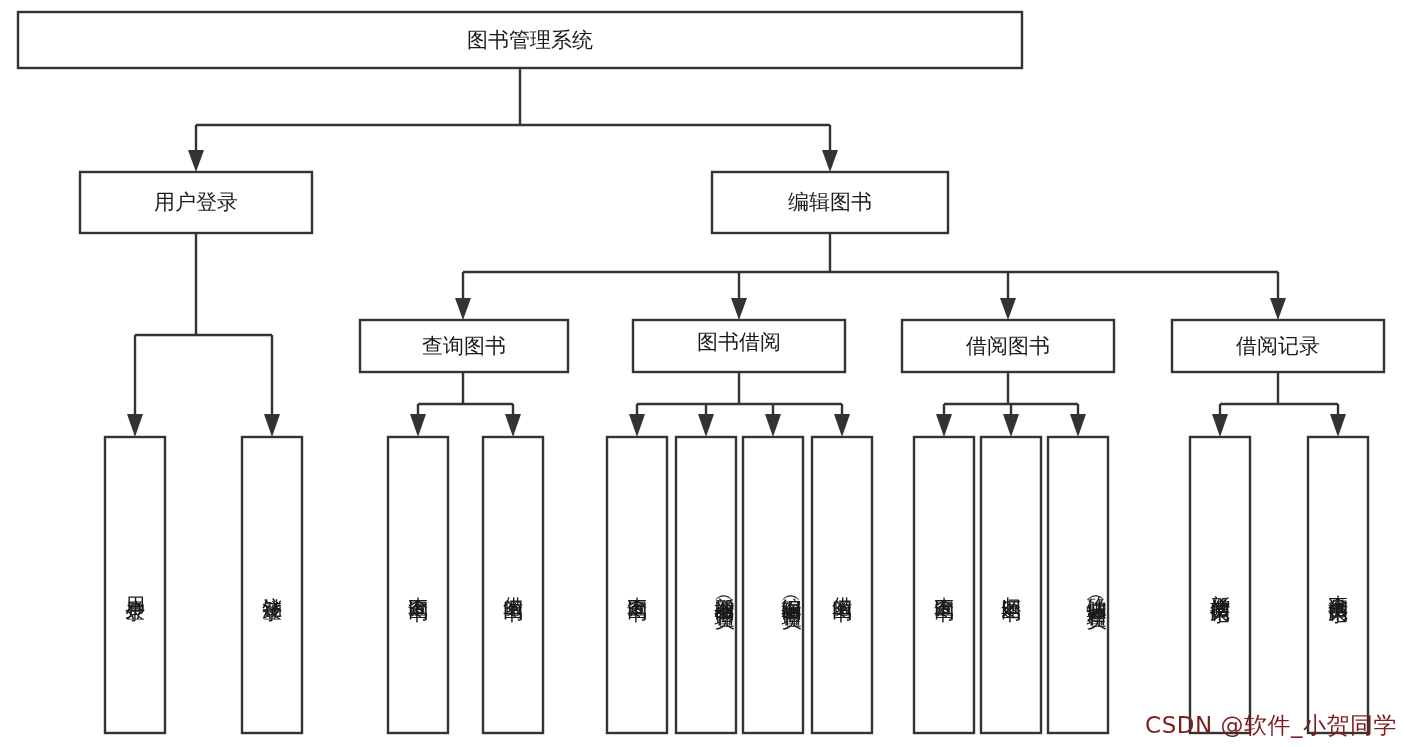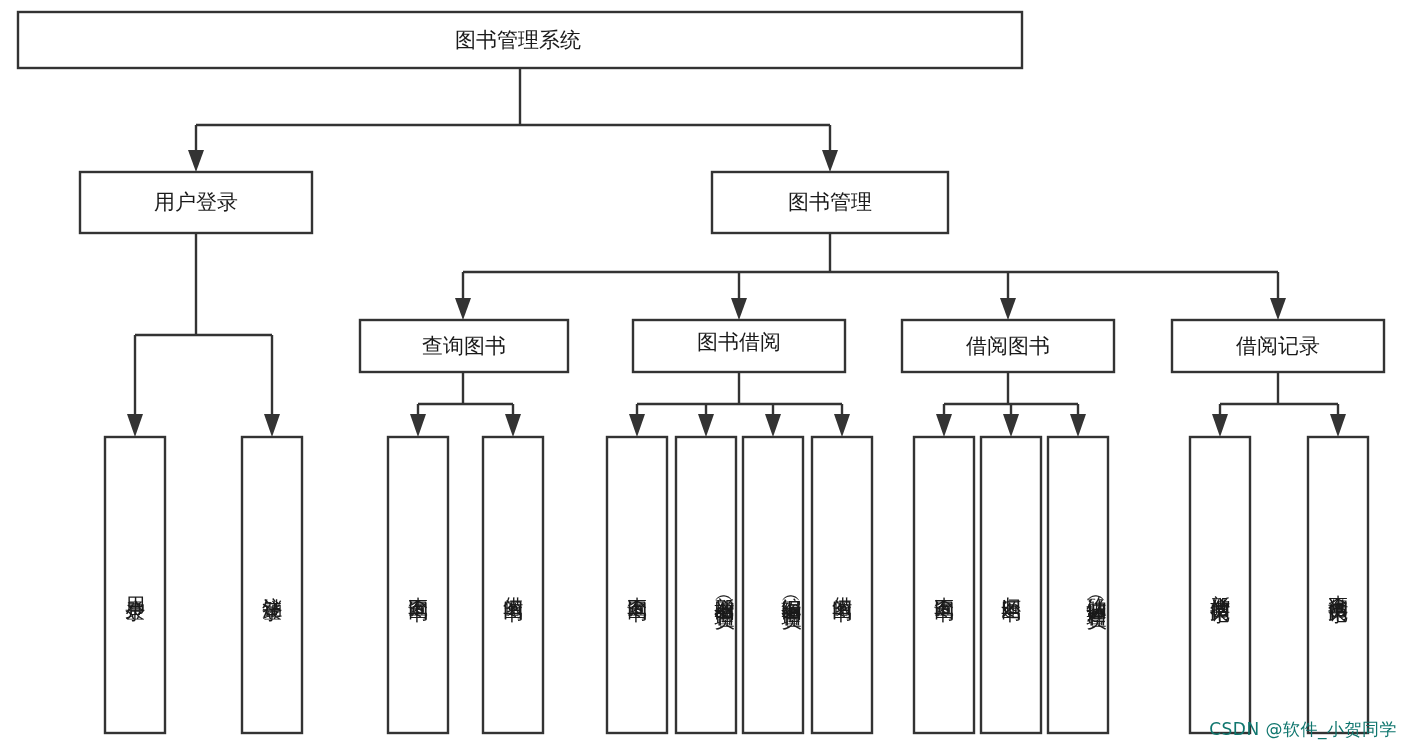--- a/index.html
+++ b/index.html
@@ -58,22 +58,22 @@
   .node-label.vertical {
     writing-mode: vertical-rl;
     text-orientation: upright;
     font-size: 20px;
     letter-spacing: 2px;
   }
   .watermark {
     position: absolute;
     right: 8px;
     bottom: 6px;
-    font-size: 17px;
-    color: #0f766e;
+    font-size: 23px;
+    color: #7f1d1d;
     font-family: "DejaVu Sans", "Liberation Sans", sans-serif;
     letter-spacing: 0.5px;
     user-select: none;
   }
 </style>
 </head>
 <body>
 
 <div id="diagram-root">
 
@@ -174,24 +174,24 @@
     <rect class="node-box" x="812" y="437" width="60" height="296"></rect>
 
     <rect class="node-box" x="914" y="437" width="60" height="296"></rect>
     <rect class="node-box" x="981" y="437" width="60" height="296"></rect>
     <rect class="node-box" x="1048" y="437" width="60" height="296"></rect>
 
     <rect class="node-box" x="1190" y="437" width="60" height="296"></rect>
     <rect class="node-box" x="1308" y="437" width="60" height="296"></rect>
   </svg>
 
-  <div class="node-label horizontal" style="left:16px; top:12px; width:1004px; height:56px;">图书管理系统</div>
+  <div class="node-label horizontal" style="left:28px; top:12px; width:1004px; height:56px;">图书管理系统</div>
 
   <div class="node-label horizontal" style="left:80px; top:172px; width:232px; height:61px;">用户登录</div>
-  <div class="node-label horizontal" style="left:712px; top:172px; width:236px; height:61px;">图书管理</div>
+  <div class="node-label horizontal" style="left:712px; top:172px; width:236px; height:61px;">编辑图书</div>
 
   <div class="node-label horizontal" style="left:360px; top:320px; width:208px; height:52px;">查询图书</div>
   <div class="node-label horizontal" style="left:633px; top:320px; width:212px; height:44px;">图书借阅</div>
   <div class="node-label horizontal" style="left:902px; top:320px; width:212px; height:52px;">借阅图书</div>
   <div class="node-label horizontal" style="left:1172px; top:320px; width:212px; height:52px;">借阅记录</div>
 
   <div class="node-label vertical" style="left:105px; top:437px; width:60px; height:296px;">用户登录</div>
   <div class="node-label vertical" style="left:242px; top:437px; width:60px; height:296px;">注销登录</div>
 
   <div class="node-label vertical" style="left:388px; top:437px; width:60px; height:296px;">查询图书</div>

